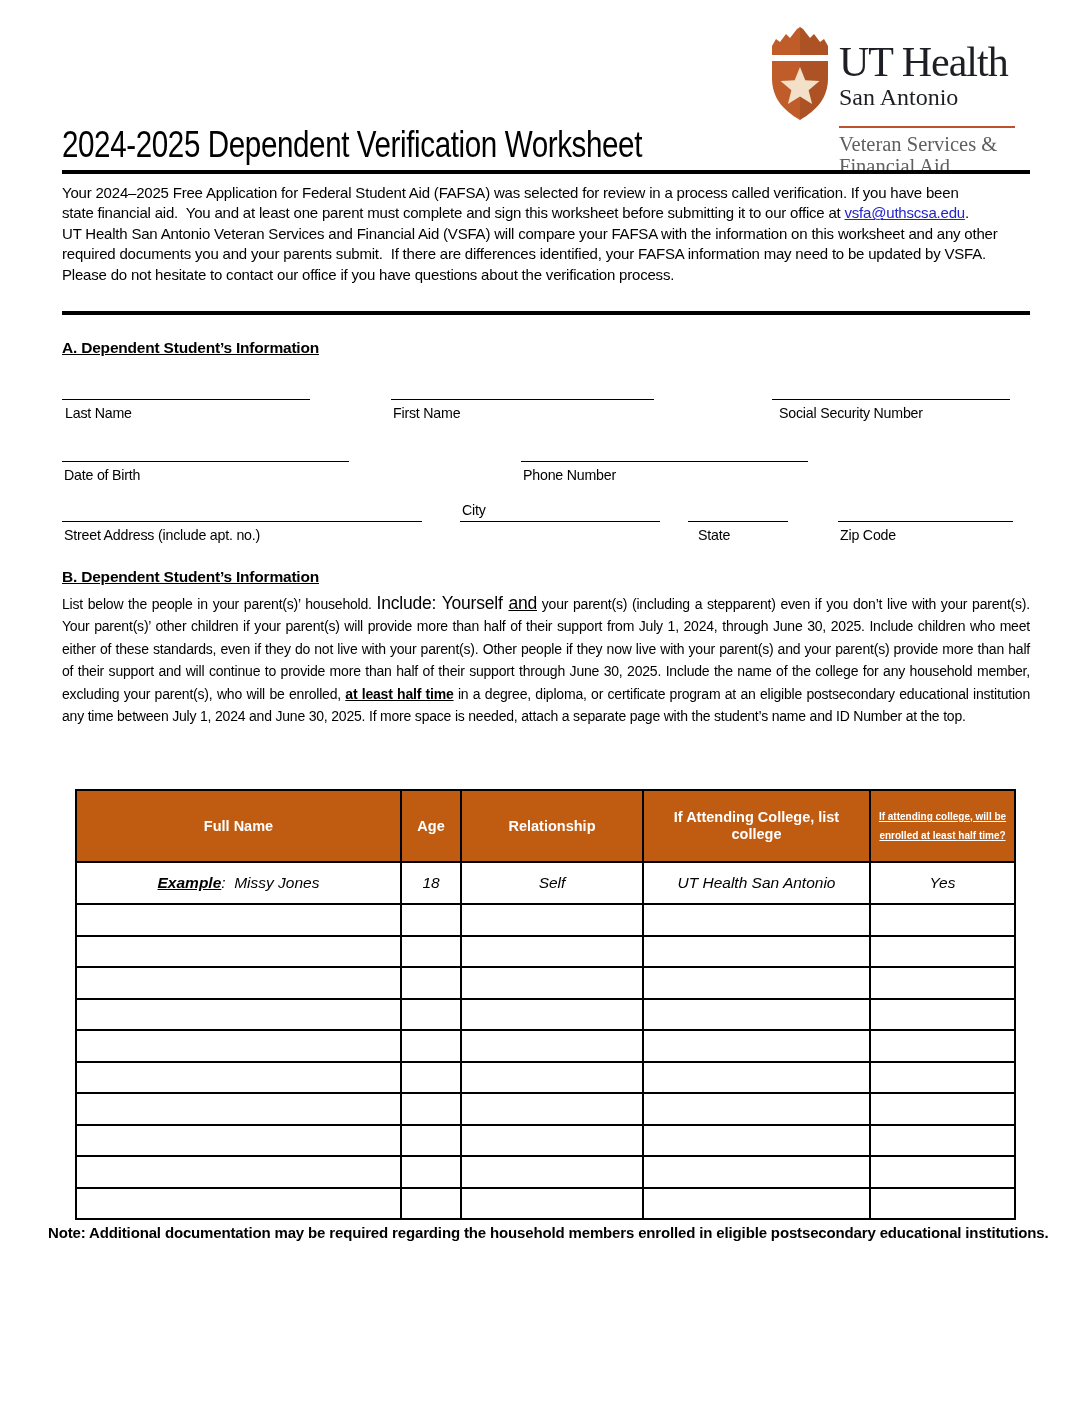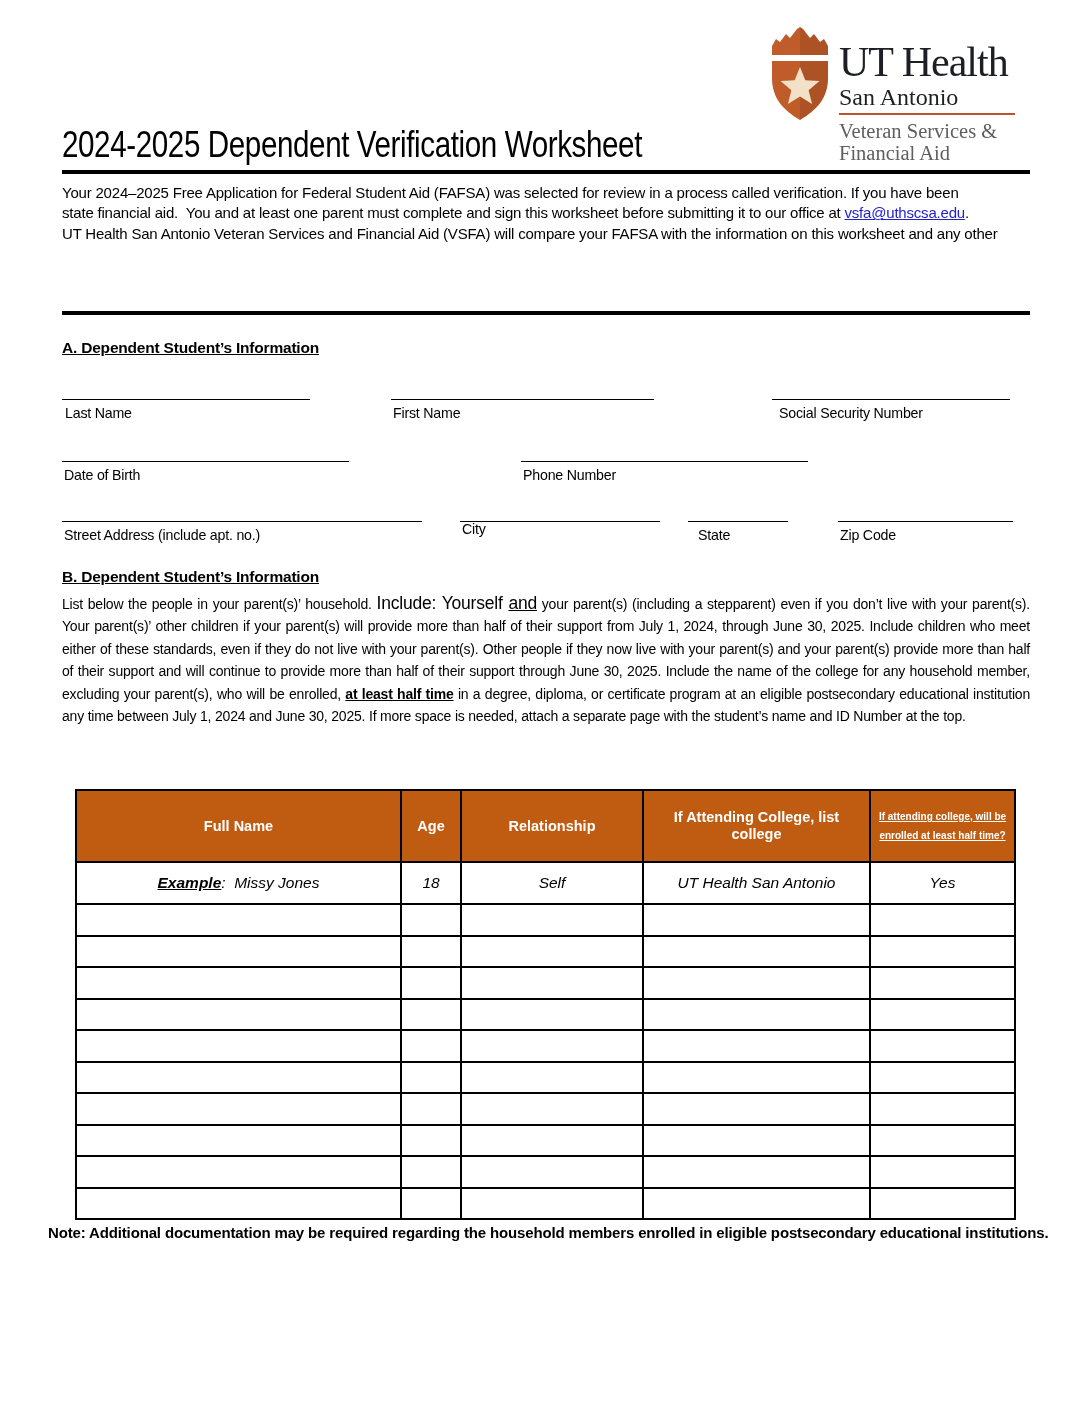--- a/index.html
+++ b/index.html
@@ -7,21 +7,21 @@
     position:relative; width:1088px; height:1408px; margin:0 auto;
     background:#ffffff; font-family:"Liberation Sans", sans-serif; color:#000;
     overflow:hidden;
   }
 
   
   .logo-block { position:absolute; left:768px; top:26px; width:266px; display:flex; gap:7px; }
   .logo-shield { flex:0 0 auto; }
   .logo-text-col { display:flex; flex-direction:column; margin-top:14px; }
   .logo-brand { font-family:"Liberation Serif", serif; font-size:42px; line-height:44px; letter-spacing:-1px; color:#1d1f24; white-space:nowrap; }
-  .logo-city { font-family:"Liberation Serif", serif; font-size:24px; line-height:26px; color:#1d1f24; padding-bottom:3px; border-bottom:2px solid #c0522b; width:176px; }
+  .logo-city { font-family:"Liberation Serif", serif; font-size:24px; line-height:26px; color:#1d1f24; padding-bottom:16px; border-bottom:2px solid #c0522b; width:176px; }
   .logo-division { font-family:"Liberation Serif", serif; font-size:20.5px; line-height:22px; color:#5f5f5f; margin-top:5px; }
 
   
   .doc-title {
     position:absolute; left:62px; top:124px; margin:0;
     font-size:37px; font-weight:normal; letter-spacing:-0.5px;
     transform:scaleX(0.8); transform-origin:left center; white-space:nowrap;
   }
   .rule { position:absolute; left:62px; width:968px; height:4px; background:#000; }
   .rule-title { top:170px; }
@@ -106,20 +106,22 @@
     </div>
   </div>
 
   <h1 class="doc-title">2024-2025 Dependent Verification Worksheet</h1>
   <div class="rule rule-title"></div>
 
   <div class="intro">
     <div class="intro-line">Your 2024–2025 Free Application for Federal Student Aid (FAFSA) was selected for review in a process called verification. If you have been</div>
     <div class="intro-line"><span>state financial aid.  You and at least one parent must complete and sign this worksheet before submitting it to our office at </span><a class="email-link">vsfa@uthscsa.edu</a><span>.</span></div>
     <div class="intro-line">UT Health San Antonio Veteran Services and Financial Aid (VSFA) will compare your FAFSA with the information on this worksheet and any other</div>
+    <div class="intro-line">required documents you and your parents submit.  If there are differences identified, your FAFSA information may need to be updated by VSFA.</div>
+    <div class="intro-line">Please do not hesitate to contact our office if you have questions about the verification process.</div>
   </div>
   <div class="rule rule-intro"></div>
 
   <h2 class="section-heading heading-a">A. Dependent Student’s Information</h2>
 
   <div class="field-line" style="left:62px;  top:399px; width:248px;"></div>
   <div class="field-line" style="left:391px; top:399px; width:263px;"></div>
   <div class="field-line" style="left:772px; top:399px; width:238px;"></div>
   <div class="field-label" style="left:65px;  top:405px;">Last Name</div>
   <div class="field-label" style="left:393px; top:405px;">First Name</div>
@@ -128,21 +130,21 @@
   <div class="field-line" style="left:62px;  top:461px; width:287px;"></div>
   <div class="field-line" style="left:521px; top:461px; width:287px;"></div>
   <div class="field-label" style="left:64px;  top:467px;">Date of Birth</div>
   <div class="field-label" style="left:523px; top:467px;">Phone Number</div>
 
   <div class="field-line" style="left:62px;  top:521px; width:360px;"></div>
   <div class="field-line" style="left:460px; top:521px; width:200px;"></div>
   <div class="field-line" style="left:688px; top:521px; width:100px;"></div>
   <div class="field-line" style="left:838px; top:521px; width:175px;"></div>
   <div class="field-label" style="left:64px;  top:527px;">Street Address (include apt. no.)</div>
-  <div class="field-label" style="left:462px; top:521px;">City</div>
+  <div class="field-label" style="left:462px; top:502px;">City</div>
   <div class="field-label" style="left:698px; top:527px;">State</div>
   <div class="field-label" style="left:840px; top:527px;">Zip Code</div>
 
   <h2 class="section-heading heading-b">B. Dependent Student’s Information</h2>
 
   <div class="para-b"><span>List below the people in your parent(s)’ household. </span><span class="big-bold">Include</span><span class="big-plain">: </span><span class="big-bold">Yourself </span><span class="big-bold u">and</span><span> your parent(s) (including a stepparent) even if you don’t live with your parent(s). Your parent(s)’ other children if your parent(s) will provide more than half of their support from July 1, 2024, through June 30, 2025.  Include children who meet either of these standards, even if they do not live with your parent(s). Other people if they now live with your parent(s) and your parent(s) provide more than half of their support and will continue to provide more than half of their support through June 30, 2025. Include the name of the college for any household member, excluding your parent(s), who will be enrolled, </span><span style="font-weight:bold;" class="u">at least half time</span><span> in a degree, diploma, or certificate program at an eligible postsecondary educational institution any time between July 1, 2024 and June 30, 2025. If more space is needed, attach a separate page with the student’s name and ID Number at the top.</span></div>
 
   <table class="household-table">
     <colgroup>
       <col class="c1">

